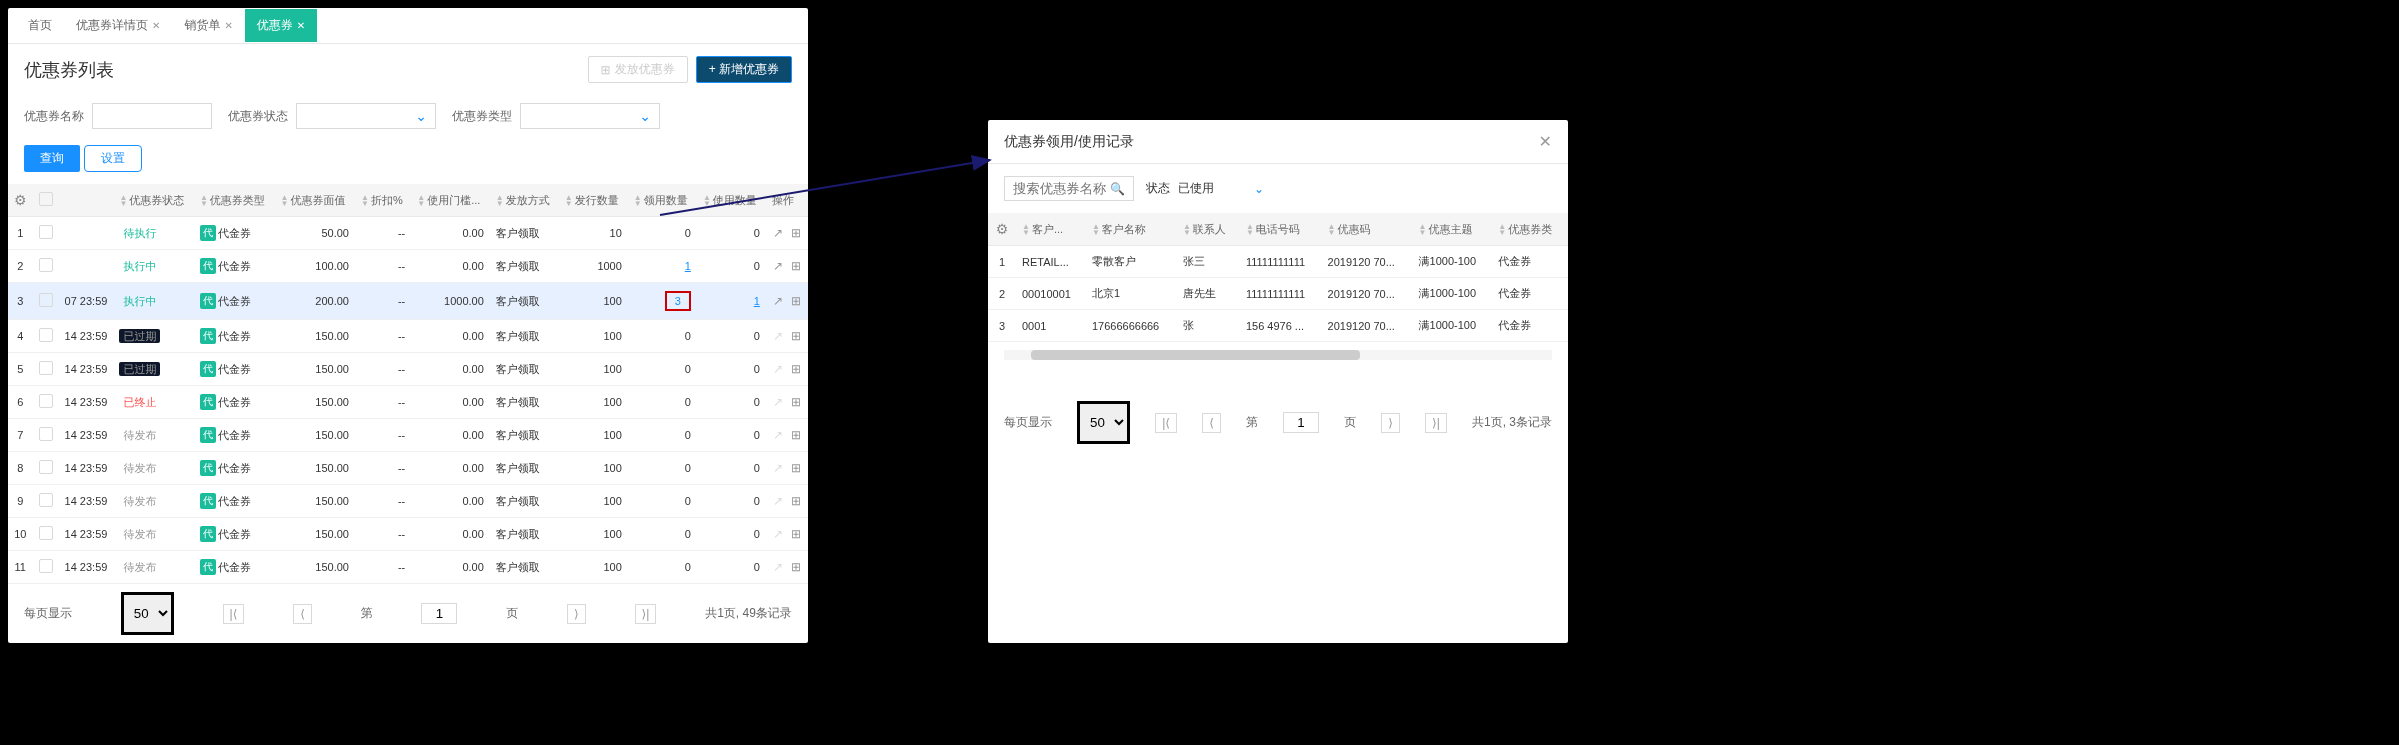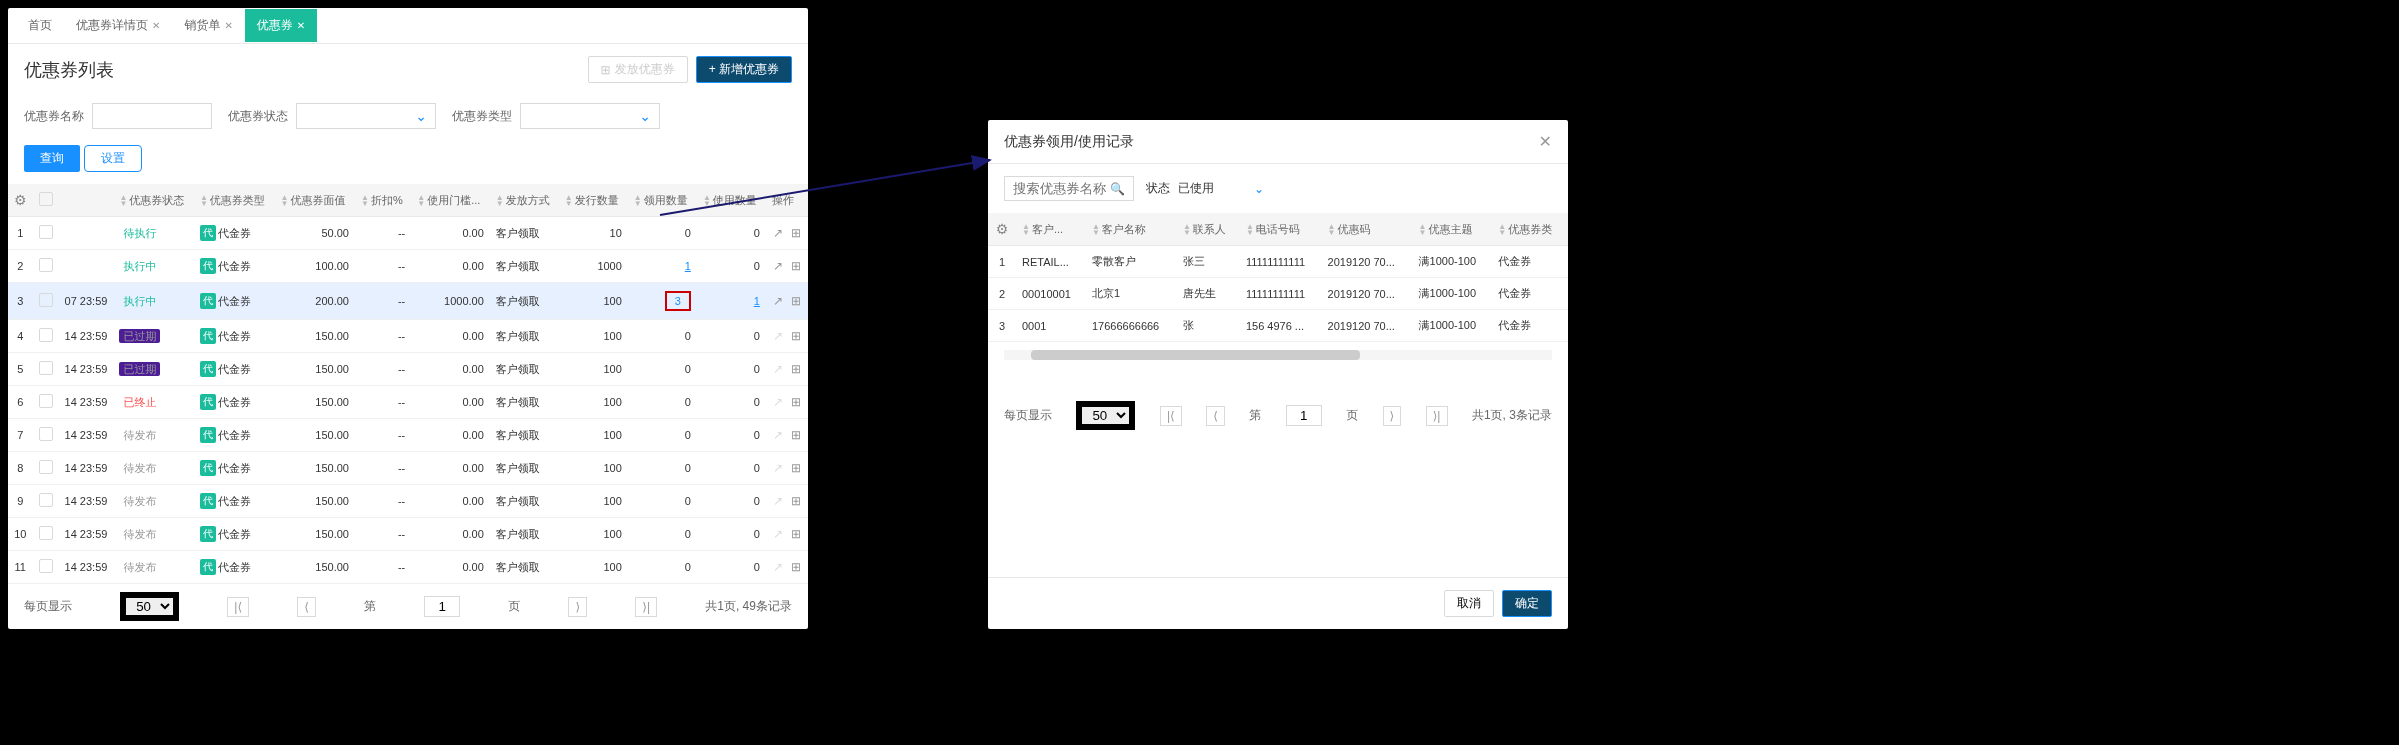--- a/index.html
+++ b/index.html
@@ -38,39 +38,39 @@
     .table th .sort-icons { color: #bbb; font-size: 8px; display: inline-block; vertical-align: middle; line-height: 6px; margin-right: 2px; }
     .table td { padding: 8px 6px; border-bottom: 1px solid #f0f0f0; font-size: 11px; white-space: nowrap; }
     .table tr.highlighted { background: #e6f0ff; }
     
     .checkbox { width: 14px; height: 14px; border: 1px solid #d9d9d9; display: inline-block; border-radius: 2px; }
     .gear-icon { color: #888; font-size: 14px; cursor: pointer; }
     
     .status-badge { padding: 1px 4px; border-radius: 2px; font-size: 11px; }
     .status-pending { color: #1abc9c; }
     .status-running { color: #1abc9c; }
-    .status-expired { color: #999; background: #4c1d95; }
+    .status-expired { color: #999; background: #0f172a; }
     .status-terminated { color: #ff4d4f; }
     .status-draft { color: #999; }
     
     .type-badge { display: inline-flex; align-items: center; gap: 2px; }
     .type-icon { display: inline-block; width: 16px; height: 16px; background: #1abc9c; color: #fff; border-radius: 2px; text-align: center; line-height: 16px; font-size: 10px; }
     
     .num-right { text-align: right; }
     .num-center { text-align: center; }
     
     .action-icons { display: flex; gap: 8px; justify-content: center; }
     .action-icon { color: #999; cursor: pointer; font-size: 12px; }
     .action-icon.disabled { color: #ddd; }
     
     .link-boxed { color: #1890ff; border: 2px solid #c00; padding: 2px 8px; display: inline-block; cursor: pointer; }
     .link-plain { color: #1890ff; cursor: pointer; text-decoration: underline; }
     
     .pagination { display: flex; justify-content: space-between; align-items: center; padding: 8px 16px; gap: 8px; font-size: 12px; color: #666; }
-    .page-select { border: 6px solid #000000; padding: 0 6px; }
+    .page-select { border: 3px solid #000000; padding: 10px 6px; }
     .page-btn { padding: 2px 6px; border: 1px solid #d9d9d9; background: #fff; cursor: pointer; color: #999; }
     .page-input { border: 1px solid #d9d9d9; padding: 2px 6px; width: 36px; text-align: center; }
     
     
     .panel2 { width: 580px; background: #fff; border-radius: 2px; margin-top: 112px; display: flex; flex-direction: column; box-shadow: 0 2px 8px rgba(0,0,0,0.15); }
     .modal-header { display: flex; justify-content: space-between; align-items: center; padding: 12px 16px; border-bottom: 1px solid #e8e8e8; }
     .modal-title { font-size: 14px; font-weight: 500; }
     .modal-close { font-size: 16px; color: #999; cursor: pointer; }
     
     .modal-filter { display: flex; padding: 12px 16px; gap: 12px; align-items: center; }
@@ -479,24 +479,20 @@
       <span class="page-btn">|⟨</span>
       <span class="page-btn">⟨</span>
       <span>第</span>
       <input class="page-input" value="1" style="">
       <span>页</span>
       <span class="page-btn">⟩</span>
       <span class="page-btn">⟩|</span>
       <span>共1页, 3条记录</span>
     </div>
 
-    <div class="modal-footer">
-      <button class="btn">取消</button>
-      <button class="btn btn-primary">确定</button>
-    </div>
   </div>
 
 </div>
 
 <svg class="arrow-svg">
   <defs>
     <marker id="arrowhead" markerWidth="10" markerHeight="8" refX="9" refY="4" orient="auto">
       <polygon points="0 0, 10 4, 0 8" fill="#1a1a6e"></polygon>
     </marker>
   </defs>

